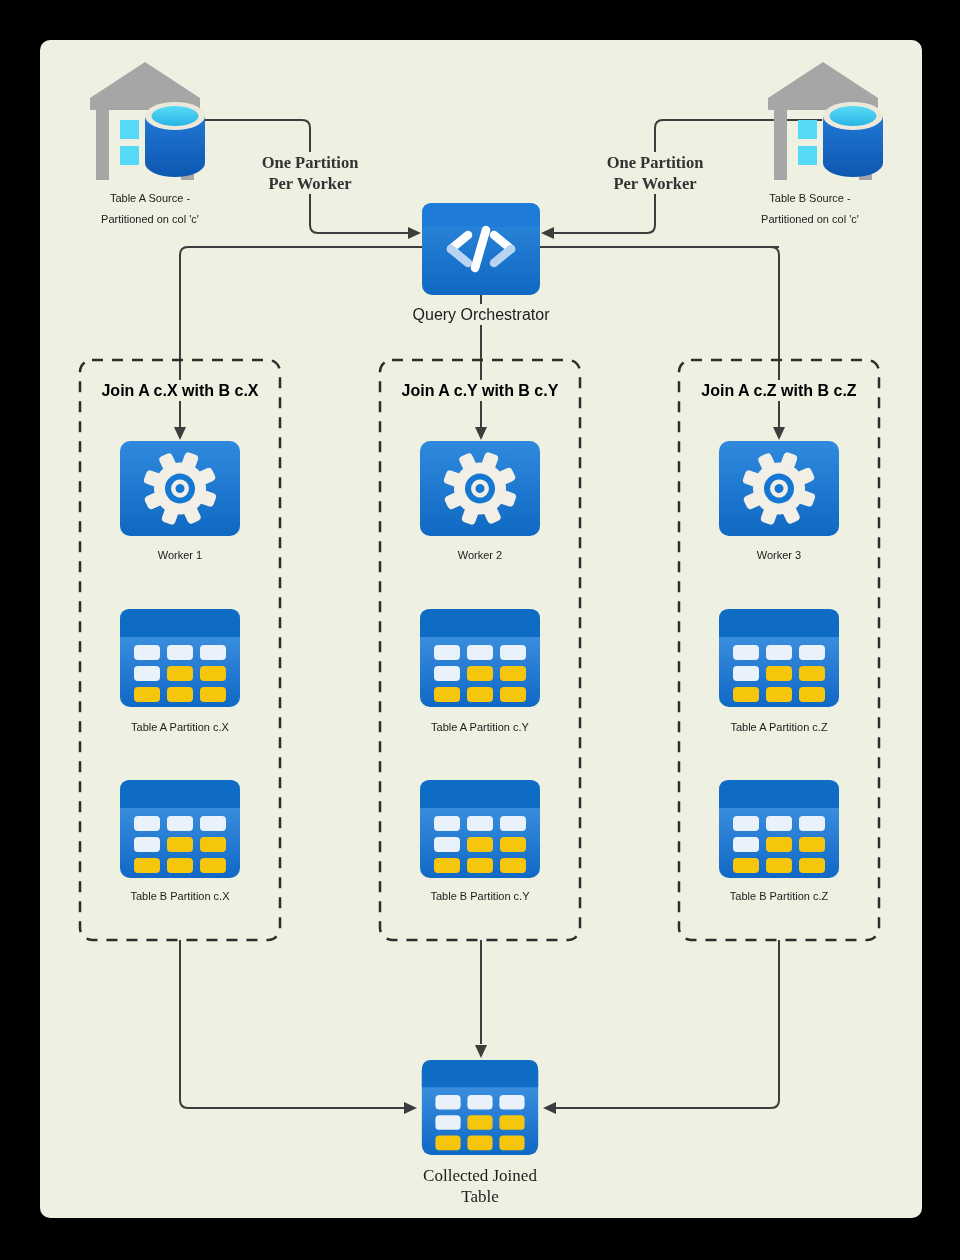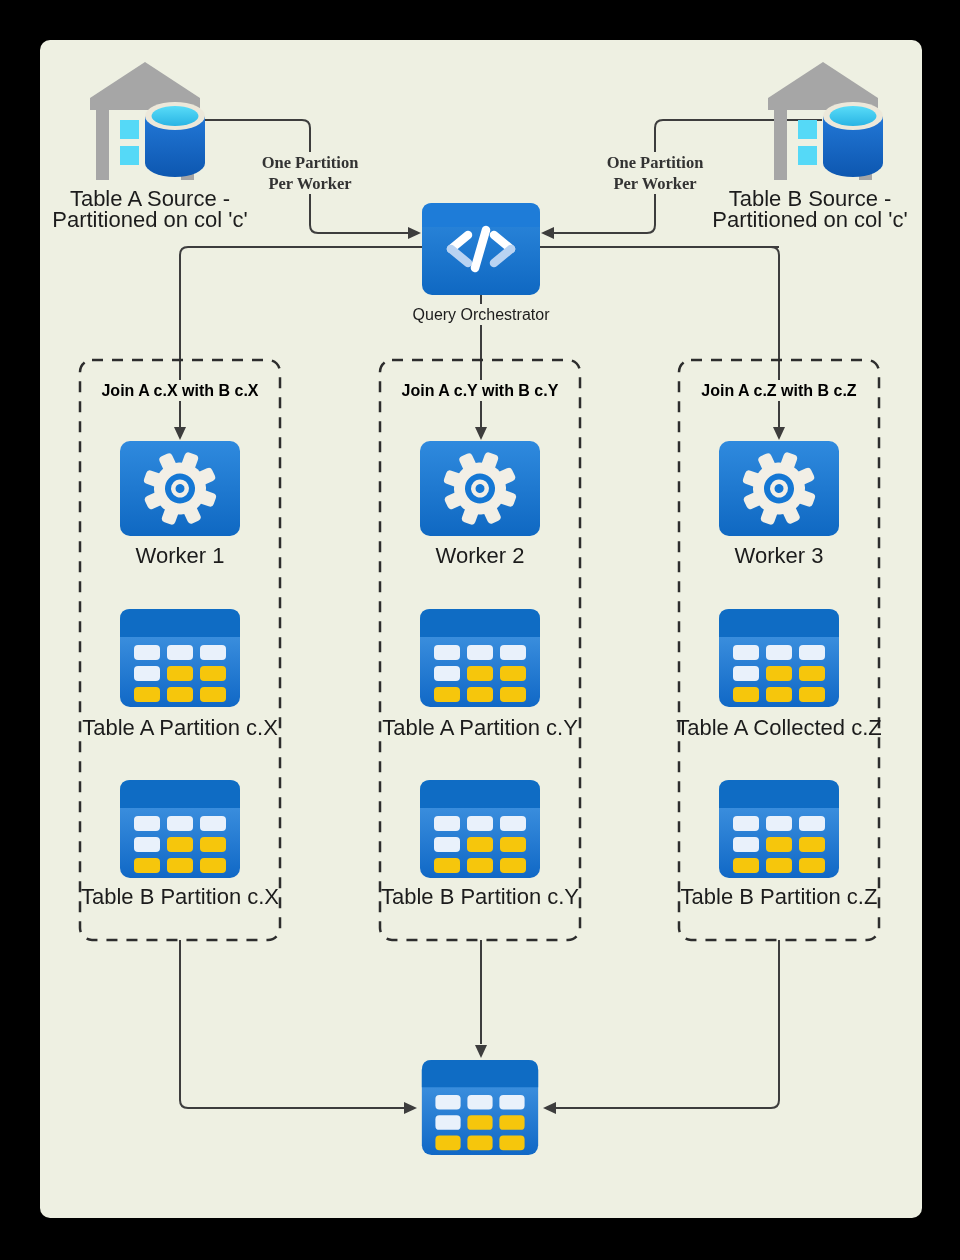--- a/index.html
+++ b/index.html
@@ -14,21 +14,21 @@
     position:absolute;left:40px;top:40px;
     width:882px;height:1178px;
     background:#eef0e2;
     border-radius:10px;
   }
   #wires{position:absolute;left:0;top:0;z-index:1;}
   .abs{position:absolute;z-index:2;}
   .lbl{
     position:absolute;z-index:2;
     text-align:center;color:#1c1c1c;
-    font-size:22px;line-height:21px;
+    font-size:11px;line-height:21px;
   }
   .preline{white-space:pre-line;font-family:Liberation Serif, serif;}
   .bold{font-weight:bold;color:#333;}
   .onwire{background:#eef0e2;}
   .joinlbl{font-size:16px;font-weight:bold;color:#000000;background:#eef0e2;}
   svg{display:block;}
 </style>
 </head>
 <body>
 
@@ -199,23 +199,25 @@
   <div class="lbl" style="left:330px;top:846px;width:220px">Table B Partition c.Y</div>
 
   <div class="lbl joinlbl" style="left:649px;top:340px;width:180px">Join A c.Z with B c.Z</div>
   <svg class="abs" style="left:679px;top:401px" width="120" height="95">
       <use href="#sym-gear"></use>
     </svg>
   <div class="lbl" style="left:639px;top:505px;width:200px">Worker 3</div>
   <svg class="abs" style="left:679px;top:569px" width="120" height="98">
       <use href="#sym-table"></use>
     </svg>
-  <div class="lbl" style="left:629px;top:677px;width:220px">Table A Collected c.Z</div>
+  <div class="lbl" style="left:629px;top:677px;width:220px">Table A Partition c.Z</div>
   <svg class="abs" style="left:679px;top:740px" width="120" height="98">
       <use href="#sym-table"></use>
     </svg>
   <div class="lbl" style="left:629px;top:846px;width:220px">Table B Partition c.Z</div>
 
   <svg class="abs" style="left:380px;top:1020px" width="120" height="95">
       <use href="#sym-table"></use>
     </svg>
+  <div class="lbl preline" style="left:340px;top:1125px;width:200px;font-size:17px">Collected Joined
+Table</div>
 
 </div>
 
 </body></html>

